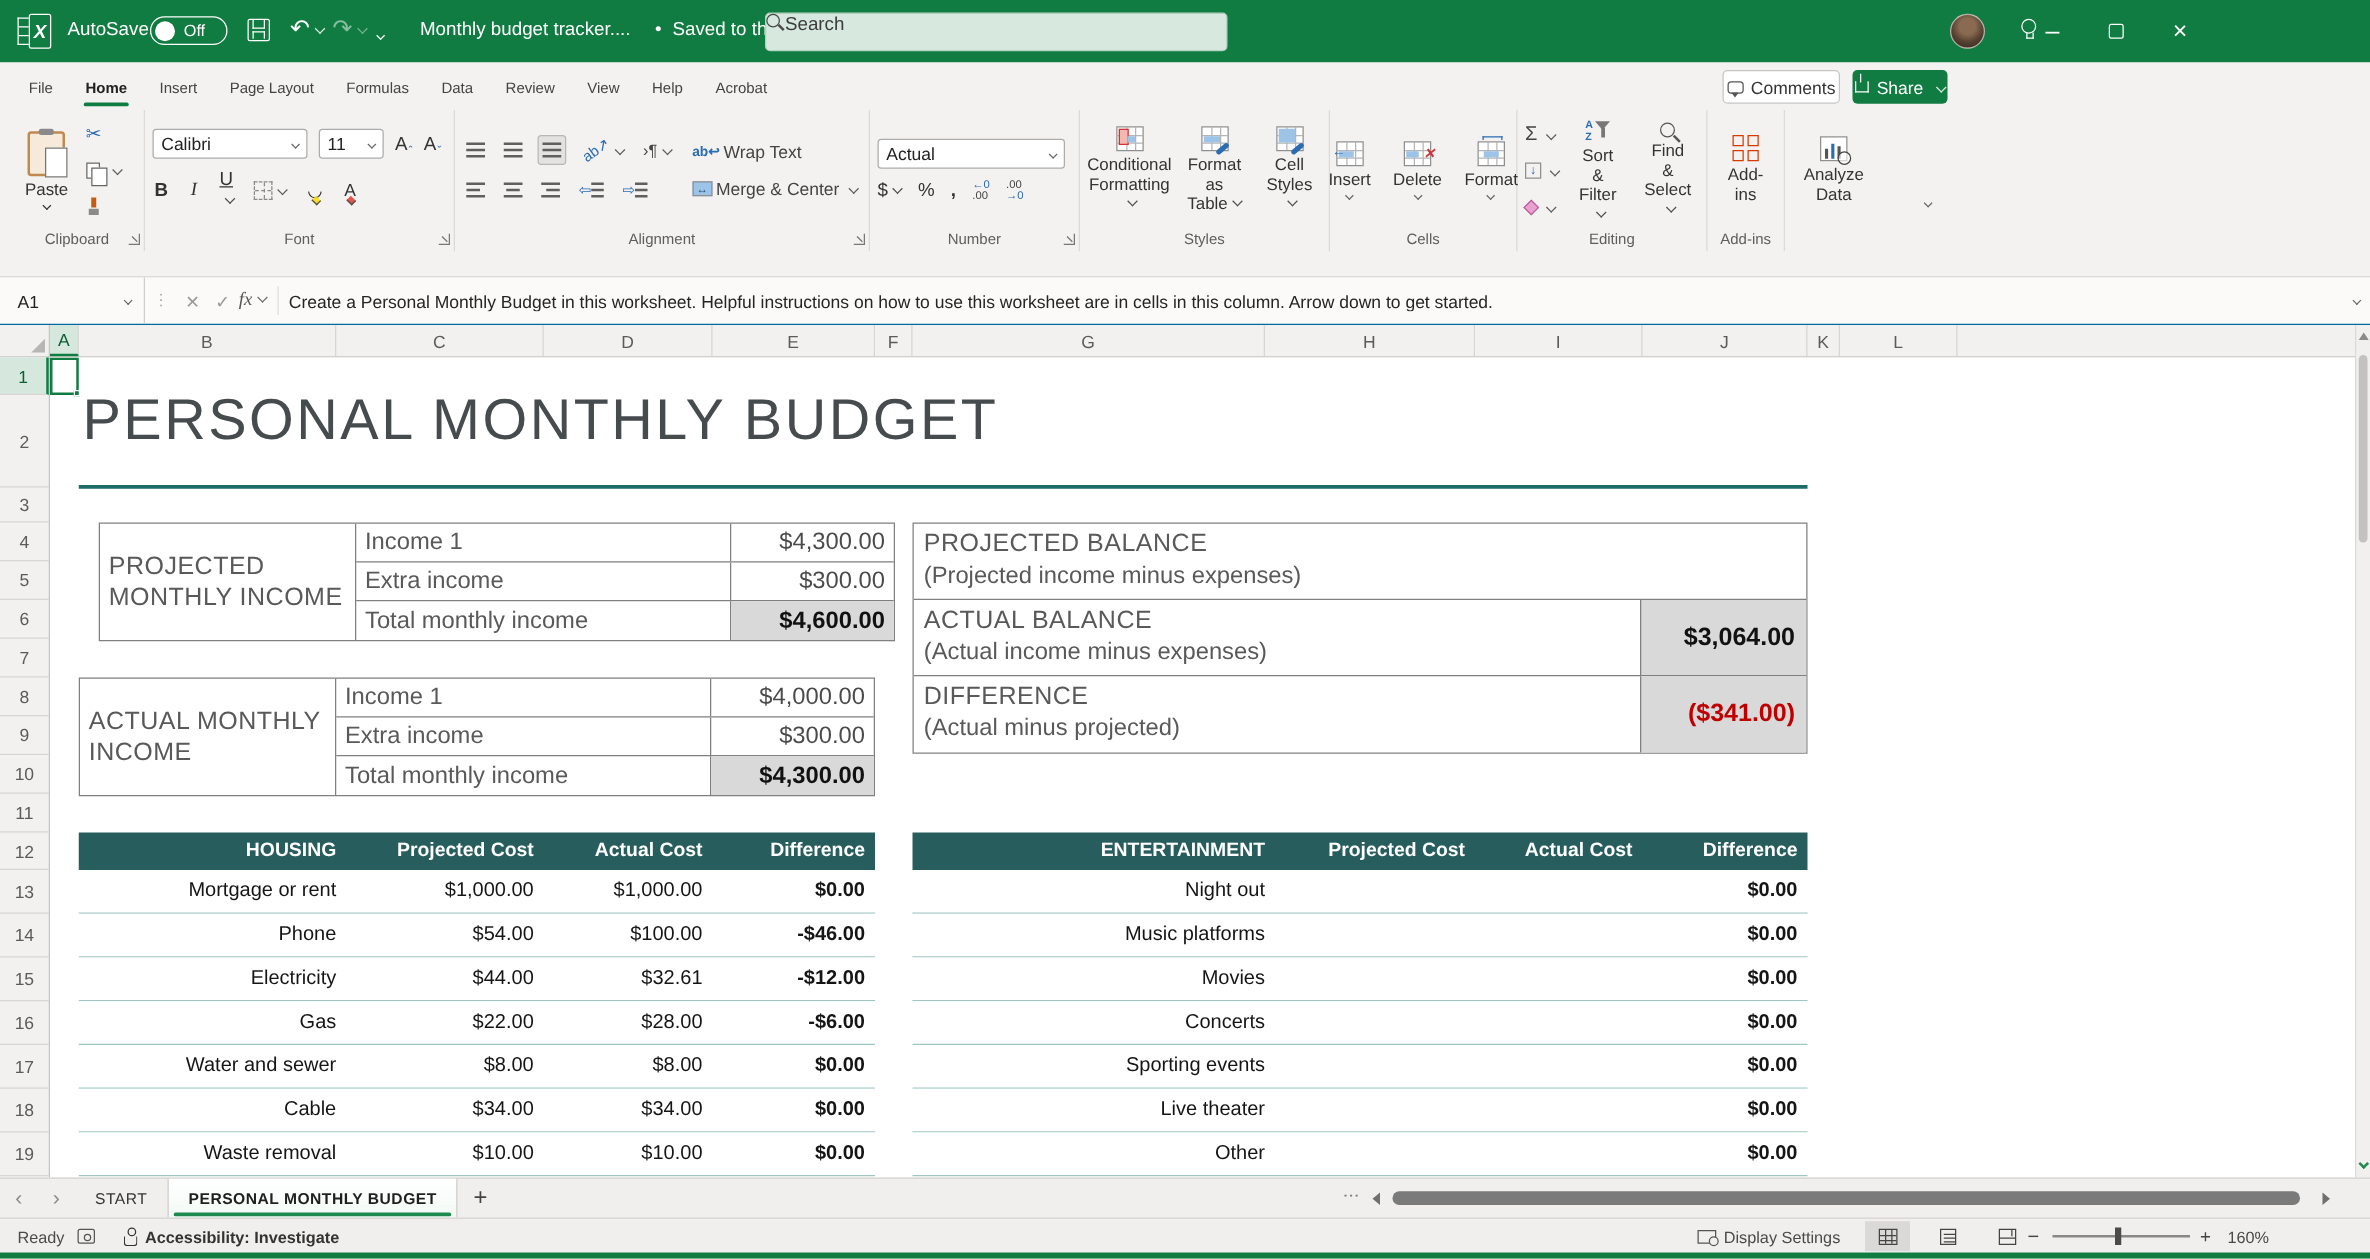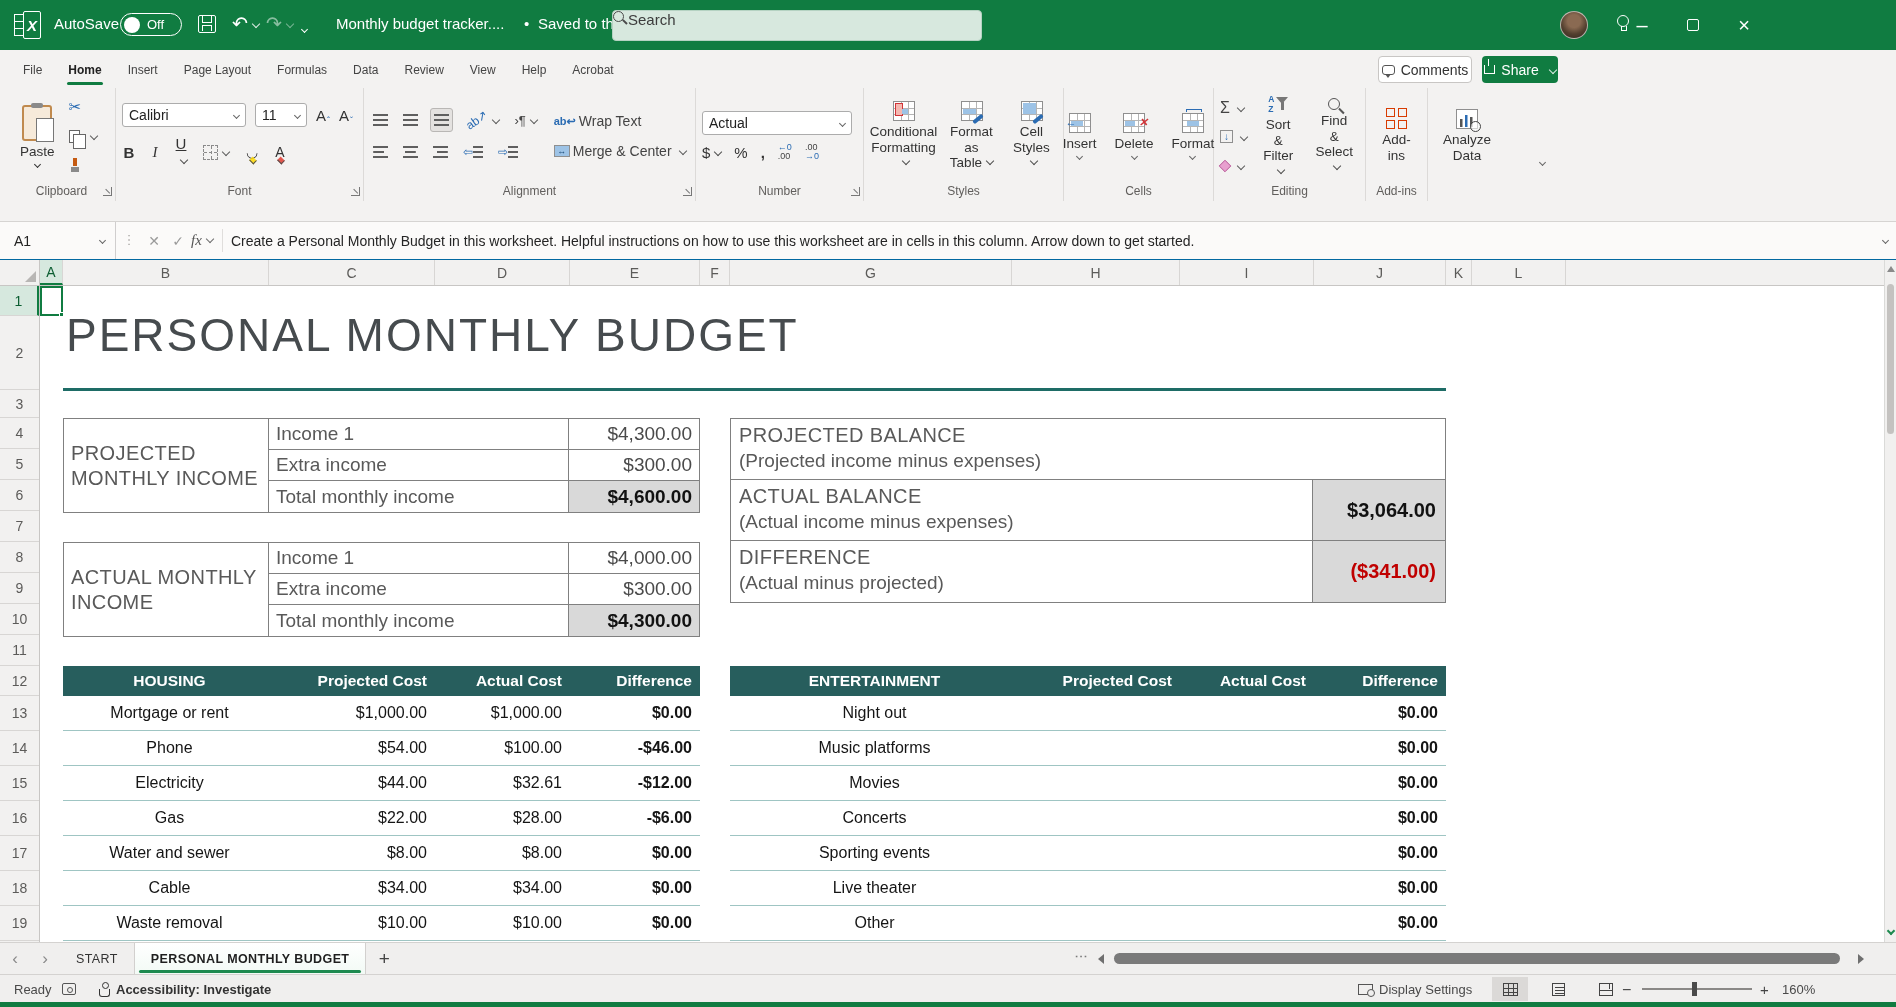--- a/index.html
+++ b/index.html
@@ -191,21 +191,21 @@
   .bal-row{height:61px;display:flex;border-bottom:1px solid #808080}
   .bal-table .bal-row:last-of-type{border-bottom:none}
   .bal-label{flex:1;padding:5px 8px 0;color:#595959}
   .bal-title{font-size:20px;letter-spacing:.4px}
   .bal-sub{font-size:19px;margin-top:3px}
   .bal-val{width:133px;background:var(--total-bg);border-left:1px solid #808080;display:flex;align-items:center;justify-content:flex-end;padding-right:9px;font-size:20px;font-weight:bold;color:#111}
   .bal-val.neg{color:var(--neg)}
   .exp-table{position:absolute;top:380px;width:637px}
   .exp-head{height:30px;background:var(--tbl-head);color:#fff;display:flex;align-items:center;font-weight:bold;font-size:15.5px}
   .exp-row{height:35px;display:flex;align-items:center;border-bottom:1px solid #9FC5C3;font-size:16px;color:#151515;background:#fff}
-  .exp-table .c0{padding-left:7px;text-align:center}
+  .exp-table .c0{padding-left:7px;text-align:right}
   .exp-table .c1,.exp-table .c2,.exp-table .c3{text-align:right;padding-right:8px}
   .exp-table .c3{font-weight:bold}
   .exp-head .c3{font-weight:bold}
   .t-housing{left:23px}
   .t-housing .c0{width:206px}.t-housing .c1{width:166px}.t-housing .c2{width:135px}.t-housing .c3{width:130px}
   .t-ent{left:690px;width:716px}
   .t-ent .c0{width:282px}.t-ent .c1{width:168px}.t-ent .c2{width:134px}.t-ent .c3{width:132px}
   .vscroll{position:absolute;right:0;top:0;width:12px;height:682px;background:#F1F0EF;border-left:1px solid #DADAD8}
   .vs-up{position:absolute;top:6px;left:2px;border-left:4px solid transparent;border-right:4px solid transparent;border-bottom:6px solid #8a8a8a}
   .vs-thumb{position:absolute;top:24px;left:2px;width:7px;height:150px;background:#C4C2C0;border-radius:4px}
@@ -707,21 +707,21 @@
       </div>
 
     <div class="grid">
       <div class="a1sel">
           <i class="handle"></i>
         </div>
 
       <div class="ws-title">PERSONAL MONTHLY BUDGET</div>
       <i class="title-rule"></i>
 
-      <div class="inc-table" style="top:132px;left:23px">
+      <div class="inc-table" style="top:132px;left:39px">
         <div class="inc-label">PROJECTED MONTHLY INCOME</div>
         <div class="inc-rows">
 
             <div class="inc-row">
               <span class="inc-desc">Income 1</span>
               <span class="inc-val">$4,300.00</span>
             </div>
 
             <div class="inc-row">
               <span class="inc-desc">Extra income</span>

